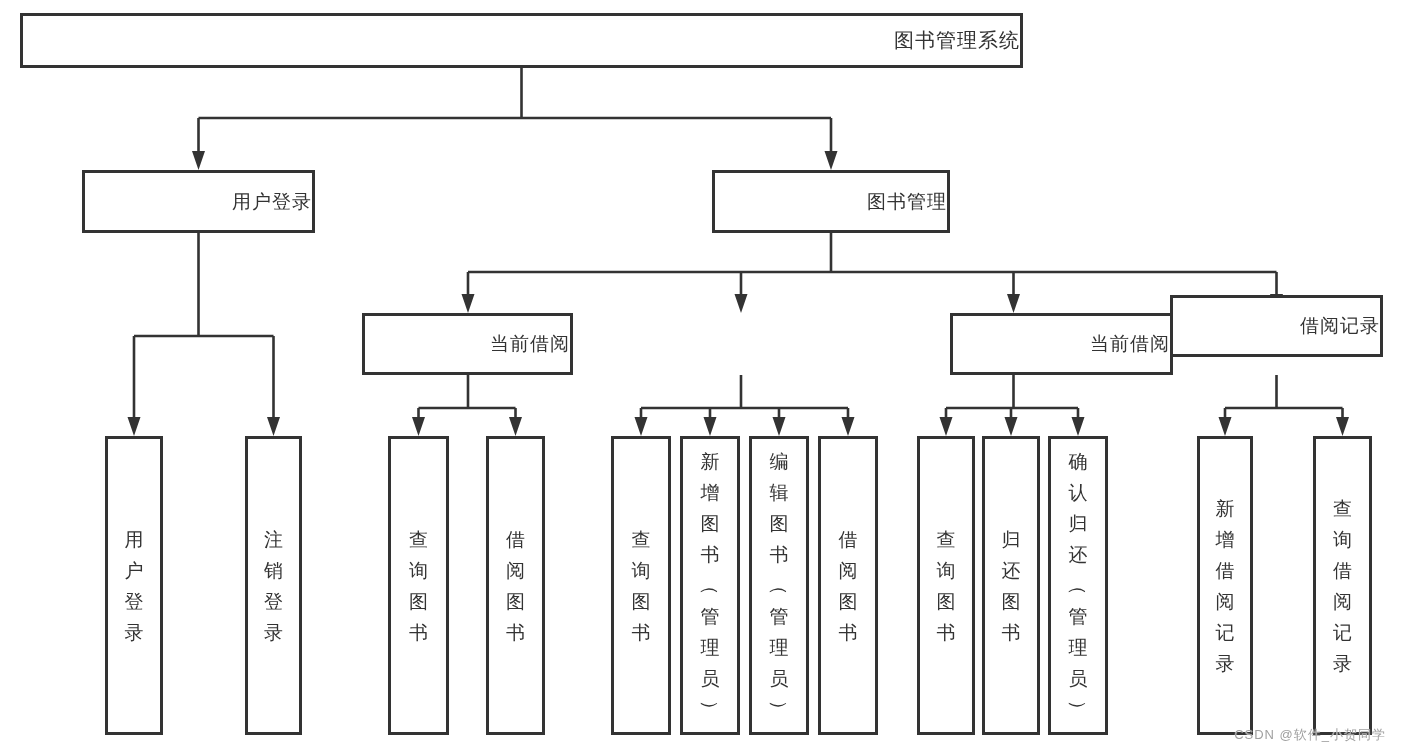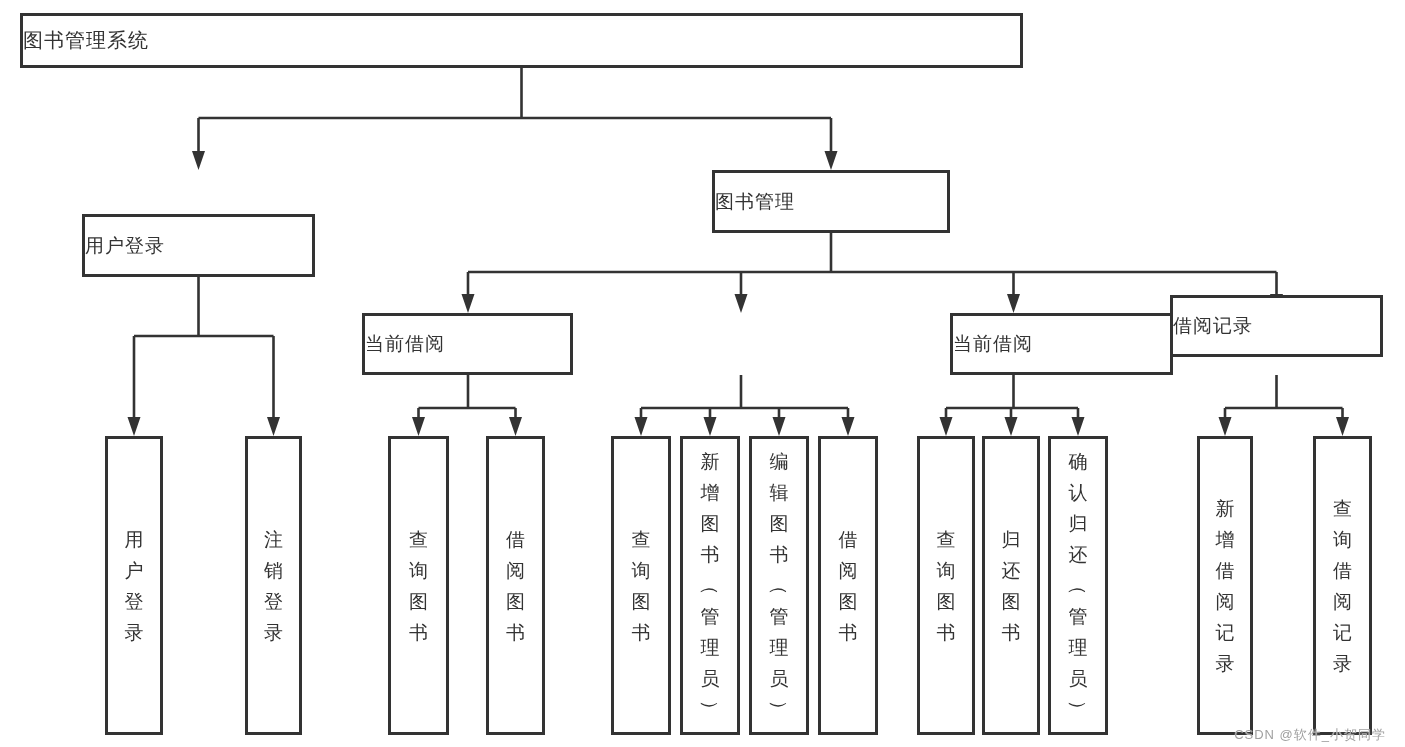--- a/index.html
+++ b/index.html
@@ -29,21 +29,21 @@
   .head { fill: var(--line, #333333); }
 
   .node {
     position: absolute;
     box-sizing: border-box;
     border: 3px solid var(--line, #333333);
     background: var(--box-background, #ffffff);
     color: var(--text, #333333);
     display: flex;
     align-items: center;
-    justify-content: flex-start;
+    justify-content: flex-end;
     font-size: 19px;
     letter-spacing: 1px;
   }
   .node.root { font-size: 20px; }
   .leaf { top: 436px; height: 299px; }
   .vlabel { width: 100%; }
   .vlabel span {
     display: block;
     width: 100%;
     text-align: center;
@@ -97,21 +97,21 @@
       M1004.5 417 L1017.5 417 L1011 436 Z
       M1071.5 417 L1084.5 417 L1078 436 Z
       M1218.5 417 L1231.5 417 L1225 436 Z
       M1336 417 L1349 417 L1342.5 436 Z"></path>
   </svg>
 
   <div class="node root" style="left:20px; top:13px; width:1003px; height:55px;">
     <span>图书管理系统</span>
   </div>
 
-  <div class="node" style="left:82px; top:170px; width:233px; height:63px;margin-top:44px;">
+  <div class="node" style="left:82px; top:170px; width:233px; height:63px;">
     <span>用户登录</span>
   </div>
   <div class="node" style="left:712px; top:170px; width:238px; height:63px;font-family:Liberation Serif, serif;">
     <span>图书管理</span>
   </div>
 
   <div class="node" style="left:362px; top:313px; width:211px; height:62px;">
     <span>当前借阅</span>
   </div>
   <div class="node" style="left:950px; top:313px; width:223px; height:62px;">

